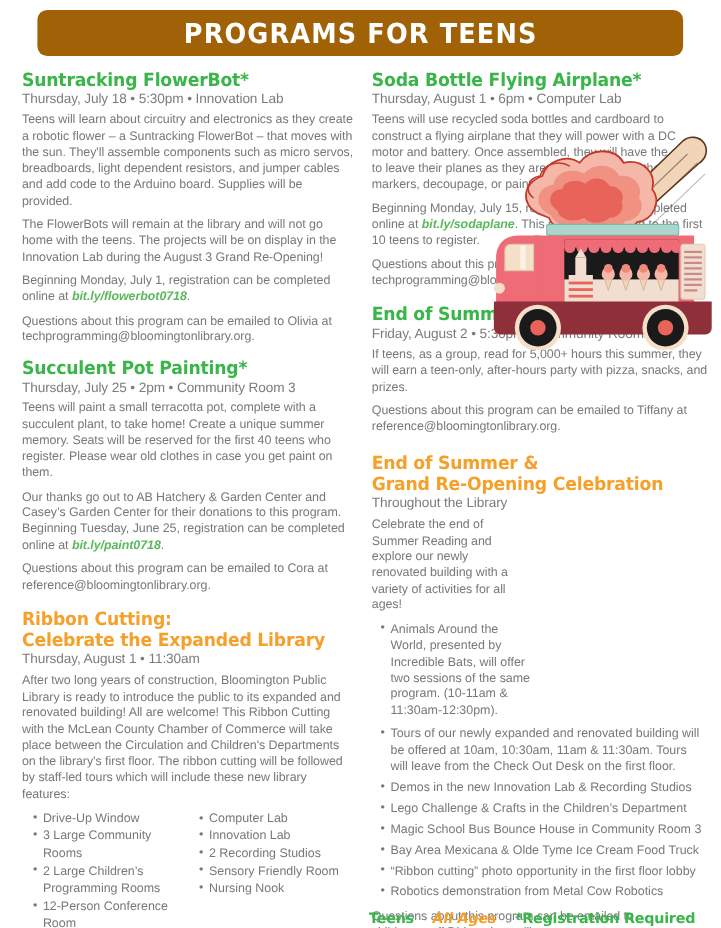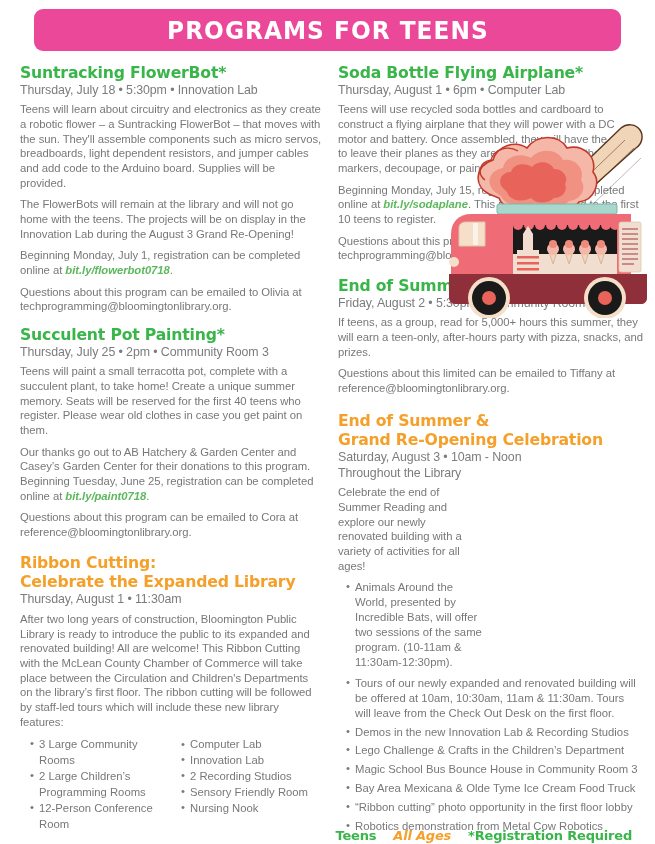--- a/index.html
+++ b/index.html
@@ -18,21 +18,21 @@
   .page {
     width: 655px;
     height: 844px;
     position: relative;
     box-sizing: border-box;
   }
 
   
   .banner {
     margin: 9px 34px 0 34px;
-    background: #ec4899;
+    background: #a16207;
     border-radius: 9px;
     height: 42px;
     display: flex;
     align-items: center;
     justify-content: center;
   }
   .banner-title {
     color: #ffffff;
     font-size: 25px;
     font-weight: bold;
@@ -190,20 +190,21 @@
         <p class="body"><span>Our thanks go out to AB Hatchery &amp; Garden Center and Casey’s Garden Center for their donations to this program. Beginning Tuesday, June 25, registration can be completed online at </span><span class="link">bit.ly/paint0718</span><span>.</span></p>
         <p class="body">Questions about this program can be emailed to Cora at reference@bloomingtonlibrary.org.</p>
       </div>
 
       <div class="program" style="margin-top:14px;">
         <h2 class="prog-title orange">Ribbon Cutting:</h2>
         <h2 class="prog-title orange" style="margin-bottom:2px;">Celebrate the Expanded Library</h2>
         <p class="prog-when">Thursday, August 1 • 11:30am</p>
         <p class="body">After two long years of construction, Bloomington Public Library is ready to introduce the public to its expanded and renovated building! All are welcome! This Ribbon Cutting with the McLean County Chamber of Commerce will take place between the Circulation and Children's Departments on the library’s first floor. The ribbon cutting will be followed by staff-led tours which will include these new library features:</p>
         <ul class="feature-cols">
+          <li>Drive-Up Window</li>
           <li>3 Large Community Rooms</li>
           <li>2 Large Children’s Programming Rooms</li>
           <li>12-Person Conference Room</li>
           <li>Computer Lab</li>
           <li>Innovation Lab</li>
           <li>2 Recording Studios</li>
           <li>Sensory Friendly Room</li>
           <li>Nursing Nook</li>
         </ul>
 
@@ -218,27 +219,26 @@
         <p class="prog-when">Thursday, August 1 • 6pm • Computer Lab</p>
         <p class="body">Teens will use recycled soda bottles and cardboard to construct a flying airplane that they will power with a DC motor and battery. Once assembled, they will have the choice to leave their planes as they are or to decorate further with markers, decoupage, or paint.</p>
         <p class="body"><span>Beginning Monday, July 15, registration can be completed online at </span><span class="link">bit.ly/sodaplane</span><span>. This program is limited to the first 10 teens to register.</span></p>
         <p class="body">Questions about this program can be emailed to Kerrie at techprogramming@bloomingtonlibrary.org.</p>
       </div>
 
       <div class="program" style="margin-top:14px;">
         <h2 class="prog-title green">End of Summer Party for Teens</h2>
         <p class="prog-when">Friday, August 2 • 5:30pm • Community Rooms 1 - 3</p>
         <p class="body">If teens, as a group, read for 5,000+ hours this summer, they will earn a teen-only, after-hours party with pizza, snacks, and prizes.</p>
-        <p class="body">Questions about this limited can be emailed to Tiffany at reference@bloomingtonlibrary.org.</p>
+        <p class="body">Questions about this program can be emailed to Tiffany at reference@bloomingtonlibrary.org.</p>
       </div>
 
       <div class="program" style="margin-top:16px;">
         <h2 class="prog-title orange">End of Summer &amp;</h2>
         <h2 class="prog-title orange" style="margin-bottom:2px;">Grand Re-Opening Celebration</h2>
-        <p class="prog-when" style="margin-bottom:0;">Saturday, August 3 • 10am - Noon</p>
         <p class="prog-when">Throughout the Library</p>
         <p class="body" style="width:128px;">Celebrate the end of Summer Reading and explore our newly renovated building with a variety of activities for all ages!</p>
 
         <ul class="plain">
           <li class="narrow">Animals Around the World, presented by Incredible Bats, will offer two sessions of the same program. (10-11am &amp; 11:30am-12:30pm).</li>
         </ul>
         <ul class="plain" style="margin-top:6px;">
           <li>Tours of our newly expanded and renovated building will be offered at 10am, 10:30am, 11am &amp; 11:30am. Tours will leave from the Check Out Desk on the first floor.</li>
           <li style="margin-top:4px;">Demos in the new Innovation Lab &amp; Recording Studios</li>
           <li style="margin-top:4px;">Lego Challenge &amp; Crafts in the Children’s Department</li>

